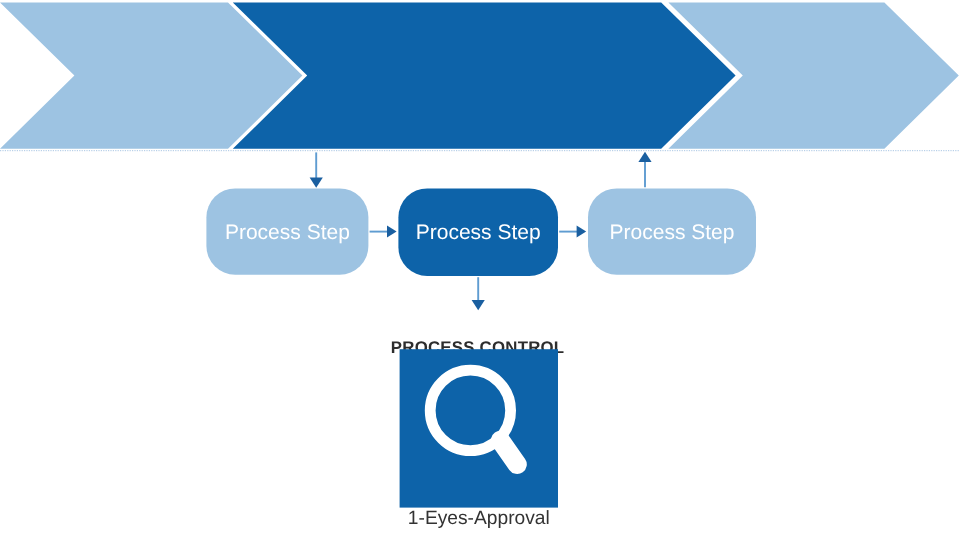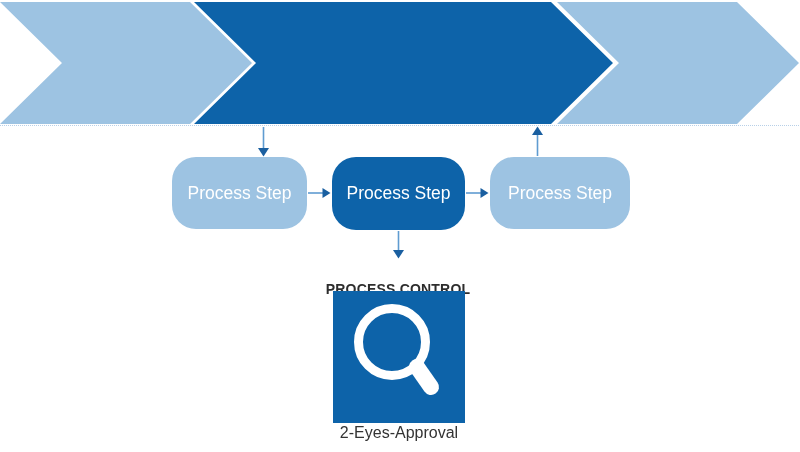--- a/index.html
+++ b/index.html
@@ -92,15 +92,15 @@
 
   <div class="abs pc-heading">PROCESS CONTROL</div>
 
   <div class="abs pc-square">
     <svg viewBox="0 0 132 132" width="132" height="132" aria-hidden="true">
       <circle cx="59" cy="51" r="33.5" fill="none" stroke="#ffffff" stroke-width="9"></circle>
       <line x1="84" y1="76" x2="98" y2="96" stroke="#ffffff" stroke-width="16" stroke-linecap="round"></line>
     </svg>
   </div>
 
-  <div class="abs pc-caption">2-Eyes-Approval</div>
+  <div class="abs pc-caption">1-Eyes-Approval</div>
 
 </div>
 
 </body></html>

